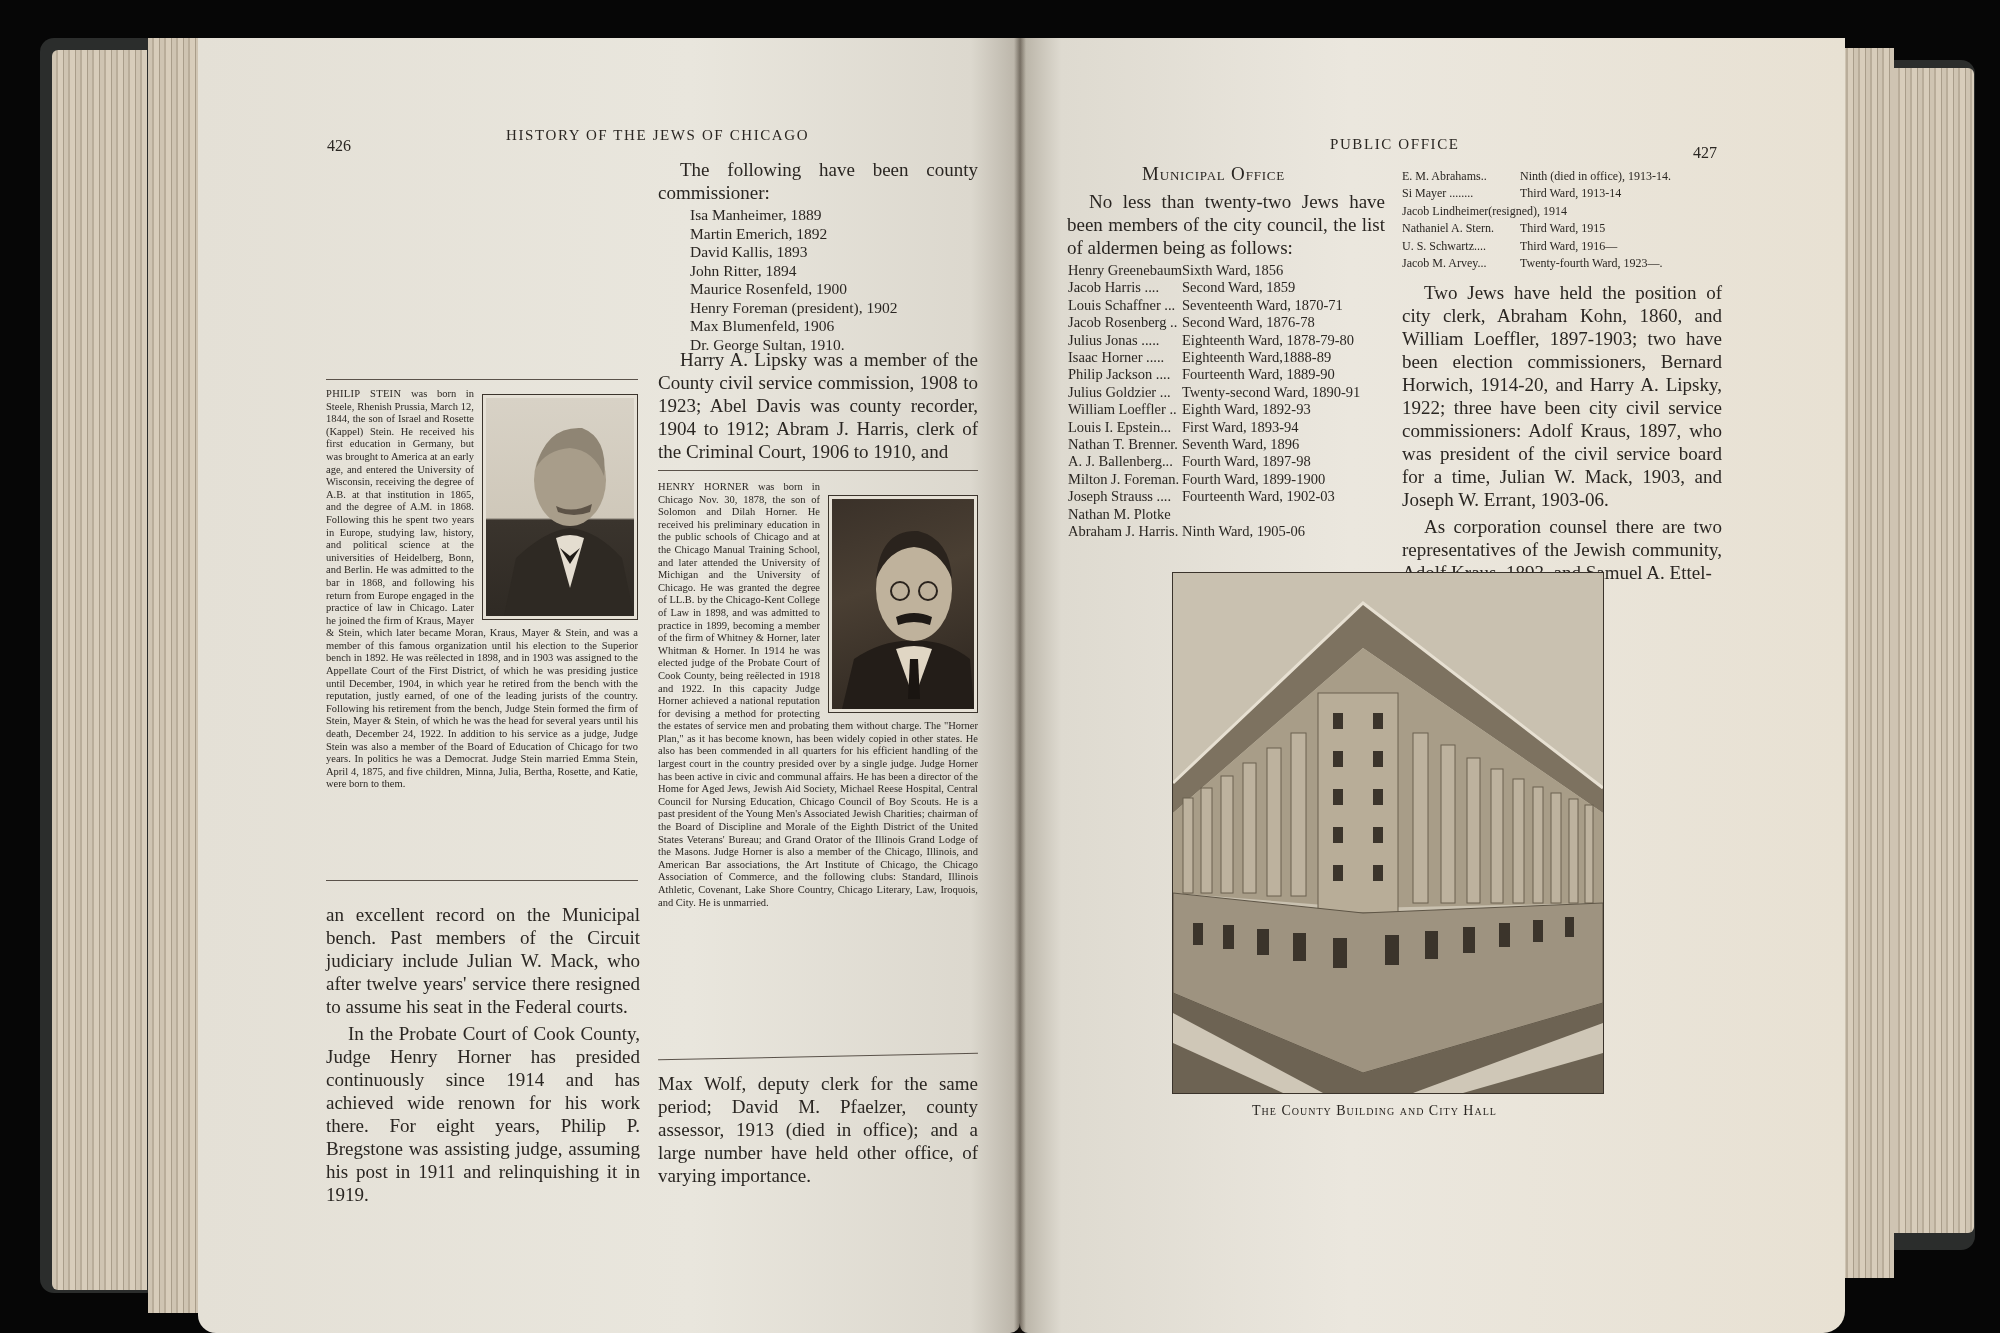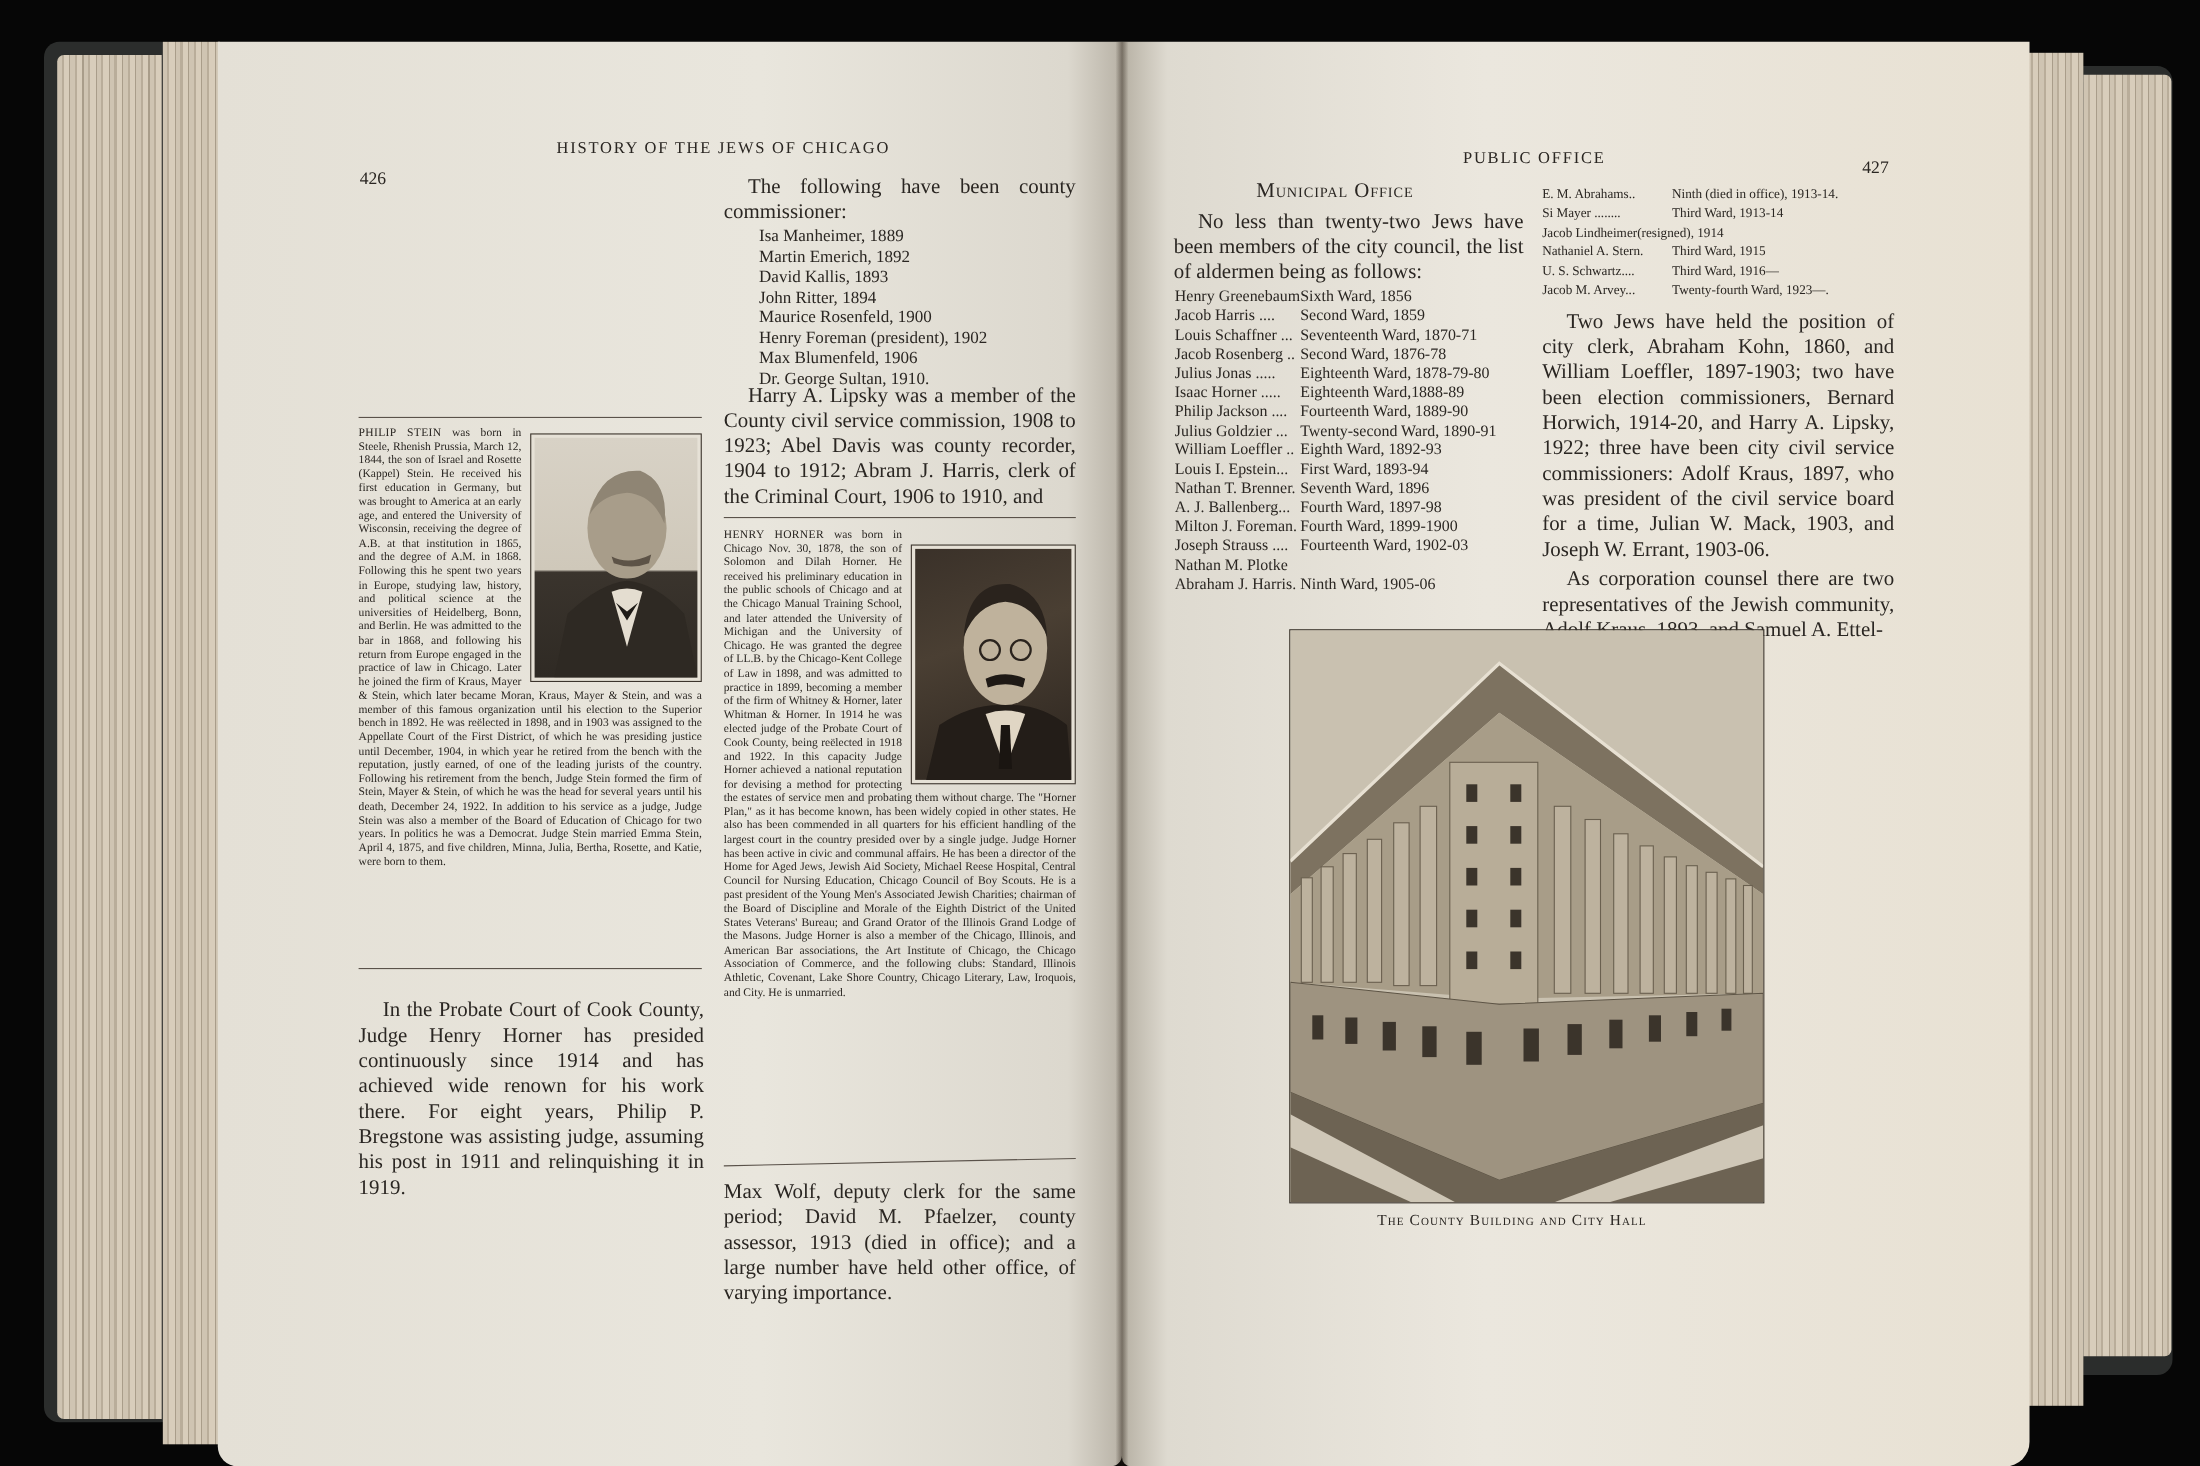--- a/index.html
+++ b/index.html
@@ -41,21 +41,21 @@
 <div class="edge edge-left-outer"></div>
 <div class="edge edge-left-inner"></div>
 <div class="edge edge-right-inner"></div>
 <div class="edge edge-right-outer"></div>
 
 <div class="page page-left"></div>
 
 <div class="page page-right"></div>
 <div class="gutter"></div>
 
-<div class="abs pagenum" style="left:327px;top:137px;margin-top:17px;">426</div>
+<div class="abs pagenum" style="left:327px;top:137px;">426</div>
 <div class="abs runhead" style="left:506px;top:127px;">HISTORY OF THE JEWS OF CHICAGO</div>
 
 <div class="abs body-text" style="left:326px;top:160px;width:312px;">
 </div>
 
 <div class="rule" style="left:326px;top:379px;width:312px;"></div>
 
 <div class="abs bio" style="left:326px;top:388px;width:312px;">
   <div class="photo" style="float:right;position:relative;width:148px;height:218px;margin:6px 0 4px 8px;">
     <div class="photo-inner" style="background:radial-gradient(ellipse 28% 24% at 58% 36%,#b7ad9c 0%,#a79c8a 60%,transparent 62%),linear-gradient(180deg,#d8d2c6 0%,#cfc8ba 55%,#3a342d 56%,#2f2a24 100%);">
@@ -68,20 +68,21 @@
         <path d="M74 150 L84 158 L94 150 L84 166Z" fill="#1e1a16"></path>
       </svg>
     </div>
   </div>
   <span class="nm">PHILIP STEIN</span><span> was born in Steele, Rhenish Prussia, March 12, 1844, the son of Israel and Rosette (Kappel) Stein. He received his first education in Germany, but was brought to America at an early age, and entered the University of Wisconsin, receiving the degree of A.B. at that institution in 1865, and the degree of A.M. in 1868. Following this he spent two years in Europe, studying law, history, and political science at the universities of Heidelberg, Bonn, and Berlin. He was admitted to the bar in 1868, and following his return from Europe engaged in the practice of law in Chicago. Later he joined the firm of Kraus, Mayer &amp; Stein, which later became Moran, Kraus, Mayer &amp; Stein, and was a member of this famous organization until his election to the Superior bench in 1892. He was reëlected in 1898, and in 1903 was assigned to the Appellate Court of the First District, of which he was presiding justice until December, 1904, in which year he retired from the bench with the reputation, justly earned, of one of the leading jurists of the country. Following his retirement from the bench, Judge Stein formed the firm of Stein, Mayer &amp; Stein, of which he was the head for several years until his death, December 24, 1922. In addition to his service as a judge, Judge Stein was also a member of the Board of Education of Chicago for two years. In politics he was a Democrat. Judge Stein married Emma Stein, April 4, 1875, and five children, Minna, Julia, Bertha, Rosette, and Katie, were born to them.</span>
 </div>
 
 <div class="rule" style="left:326px;top:880px;width:312px;"></div>
 
 <div class="abs body-text" style="left:326px;top:903px;width:314px;">
+  <p>an excellent record on the Municipal bench. Past members of the Circuit judiciary include Julian W. Mack, who after twelve years' service there resigned to assume his seat in the Federal courts.</p>
   <p class="indent" style="margin-top:4px;">In the Probate Court of Cook County, Judge Henry Horner has presided continuously since 1914 and has achieved wide renown for his work there. For eight years, Philip P. Bregstone was assisting judge, assuming his post in 1911 and relinquishing it in 1919.</p>
 </div>
 
 <div class="abs body-text" style="left:658px;top:158px;width:320px;">
   <p class="indent">The following have been county commissioner:</p>
 </div>
 <div class="abs list" style="left:690px;top:206px;width:290px;">
   <div>Isa Manheimer, 1889</div>
   <div>Martin Emerich, 1892</div>
   <div>David Kallis, 1893</div>

